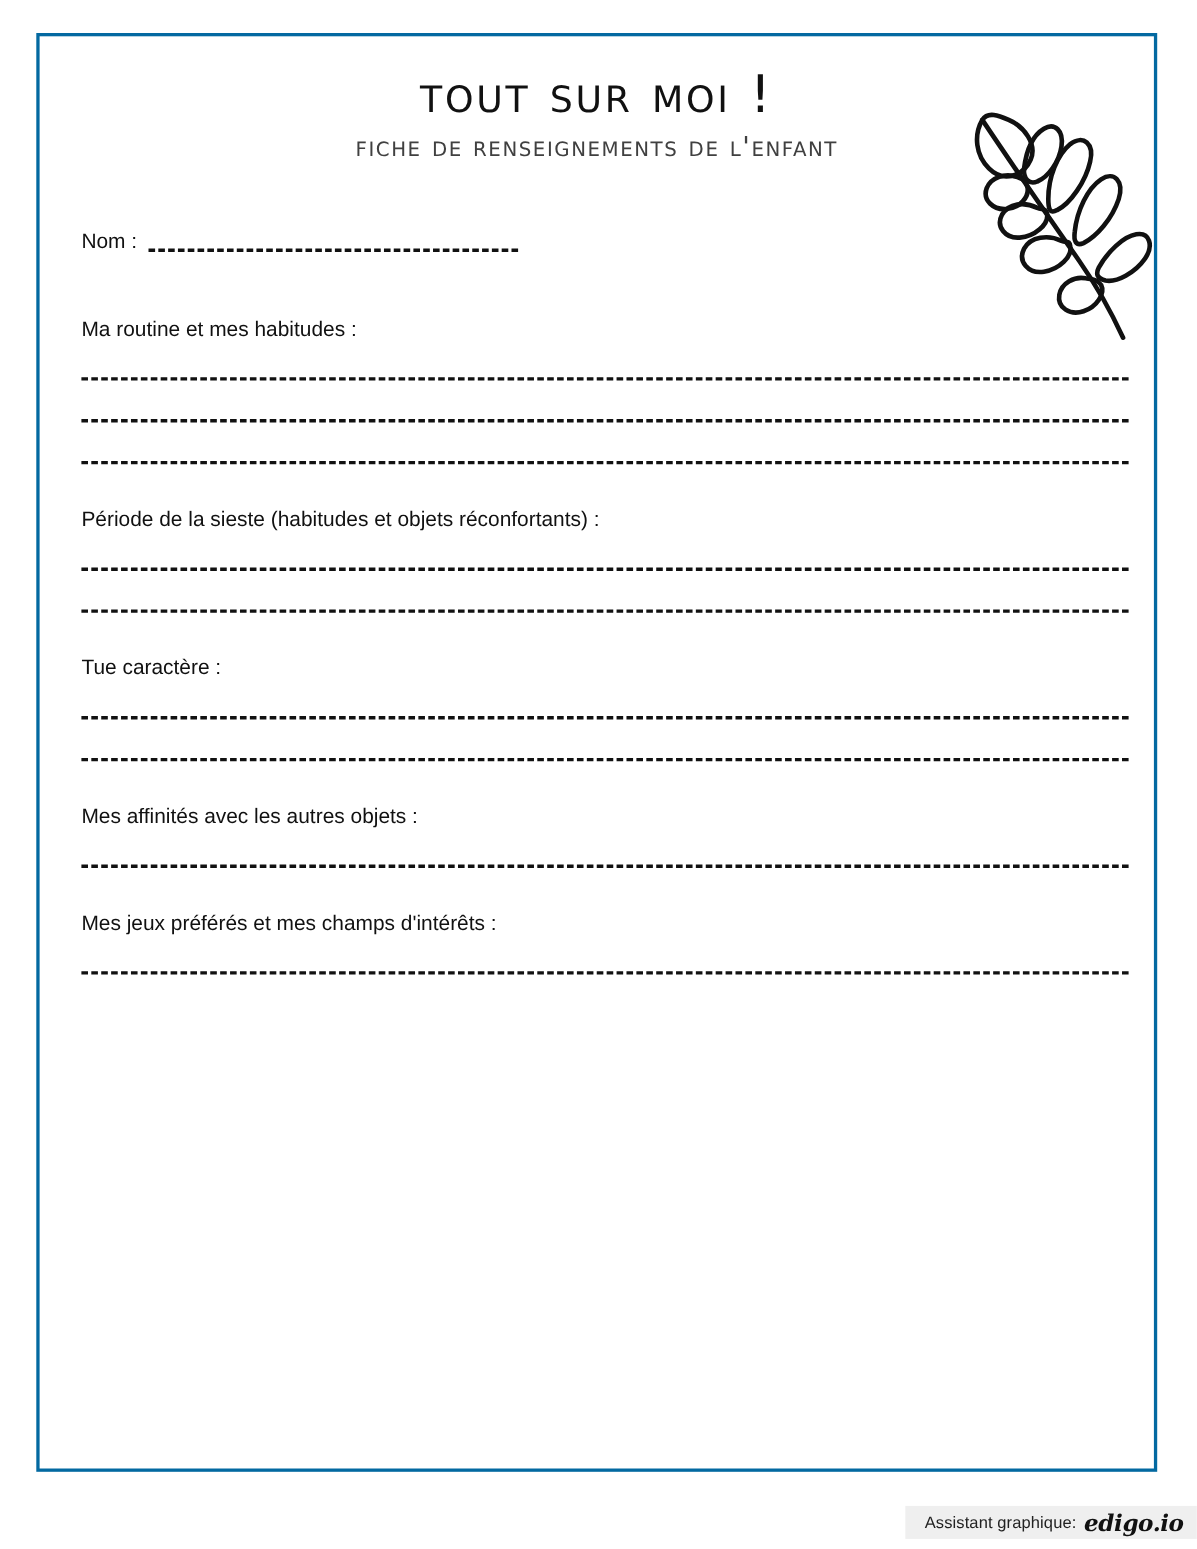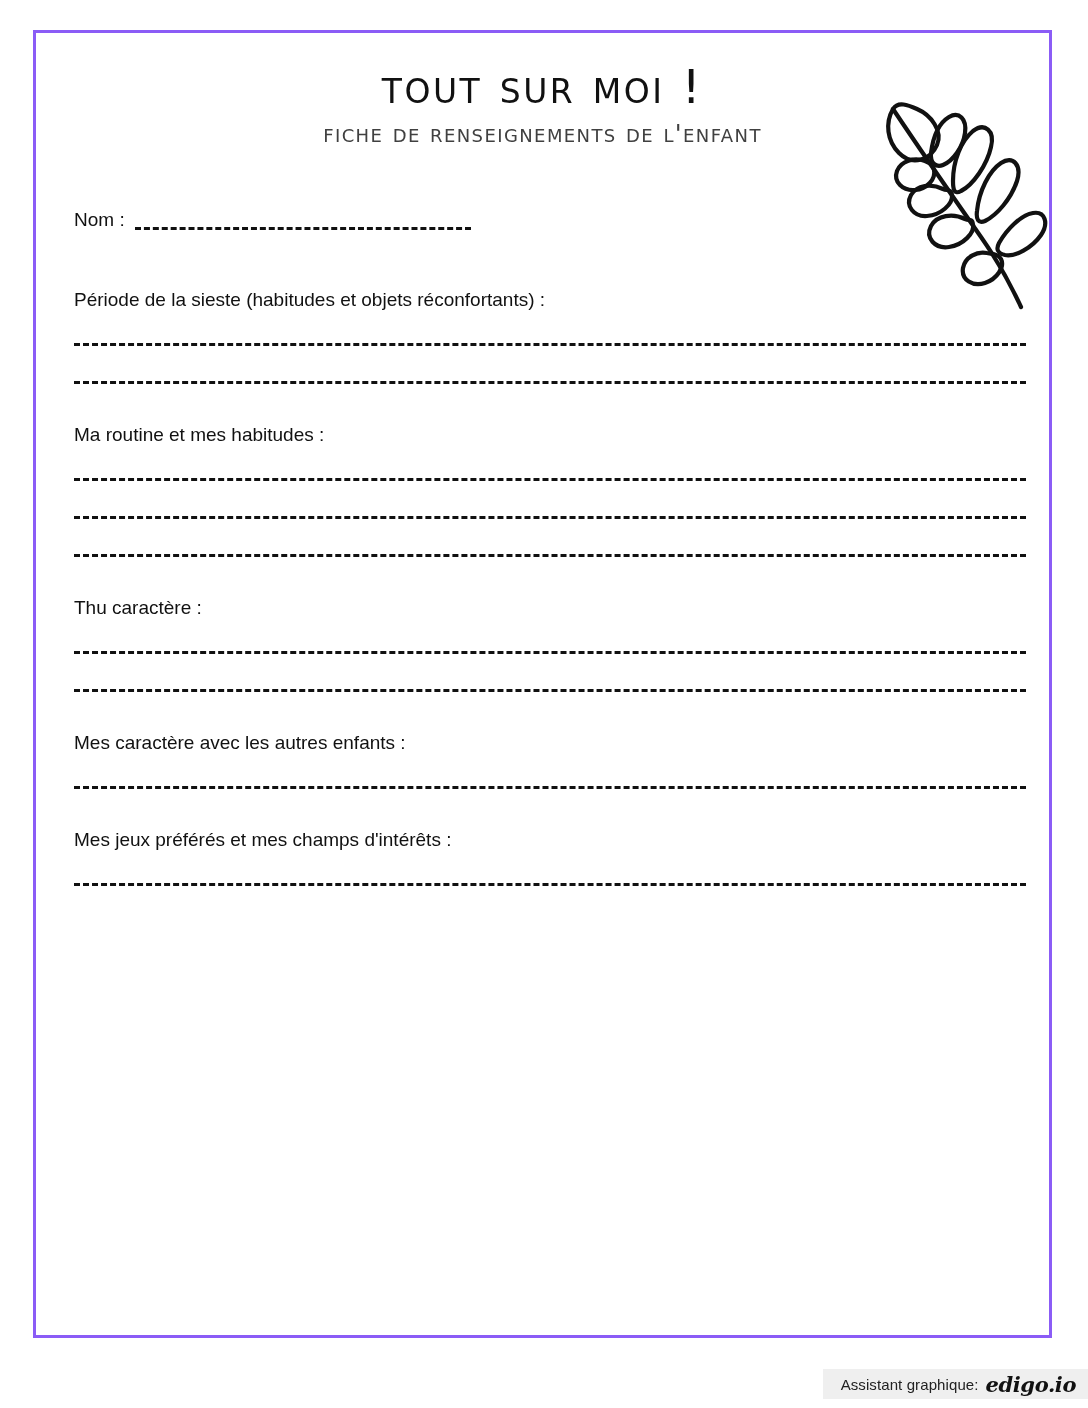--- a/index.html
+++ b/index.html
@@ -15,21 +15,21 @@
     overflow: hidden;
   }
 
   
   #page-frame {
     position: absolute;
     left: 33px;
     top: 30px;
     width: 1019px;
     height: 1308px;
-    border: 3px solid #8b5cf6;
+    border: 3px solid #0369a1;
     box-sizing: border-box;
     background: #ffffff;
   }
 
   
   #header-block {
     position: absolute;
     left: 0;
     top: 28px;
     width: 100%;
@@ -186,47 +186,47 @@
   </div>
 
   <div id="form-body">
 
     <div id="nom-field" class="field-inline">
       <span class="field-label">Nom :</span>
       <span class="inline-rule"></span>
     </div>
 
     <div class="section">
+      <span class="section-label">Ma routine et mes habitudes :</span>
+      <div class="lines">
+        <div class="write-line"></div>
+        <div class="write-line"></div>
+        <div class="write-line"></div>
+      </div>
+    </div>
+
+    <div class="section">
       <span class="section-label">Période de la sieste (habitudes et objets réconfortants) :</span>
       <div class="lines">
         <div class="write-line"></div>
         <div class="write-line"></div>
       </div>
     </div>
 
-    <div class="section">
-      <span class="section-label">Ma routine et mes habitudes :</span>
-      <div class="lines">
-        <div class="write-line"></div>
-        <div class="write-line"></div>
-        <div class="write-line"></div>
-      </div>
-    </div>
-
-
-    <div class="section">
-      <span class="section-label">Thu caractère :</span>
-      <div class="lines">
-        <div class="write-line"></div>
-        <div class="write-line"></div>
-      </div>
-    </div>
-
-    <div class="section">
-      <span class="section-label">Mes caractère avec les autres enfants :</span>
+
+    <div class="section">
+      <span class="section-label">Tue caractère :</span>
+      <div class="lines">
+        <div class="write-line"></div>
+        <div class="write-line"></div>
+      </div>
+    </div>
+
+    <div class="section">
+      <span class="section-label">Mes affinités avec les autres objets :</span>
       <div class="lines">
         <div class="write-line"></div>
       </div>
     </div>
 
     <div class="section">
       <span class="section-label">Mes jeux préférés et mes champs d'intérêts :</span>
       <div class="lines">
         <div class="write-line"></div>
       </div>

